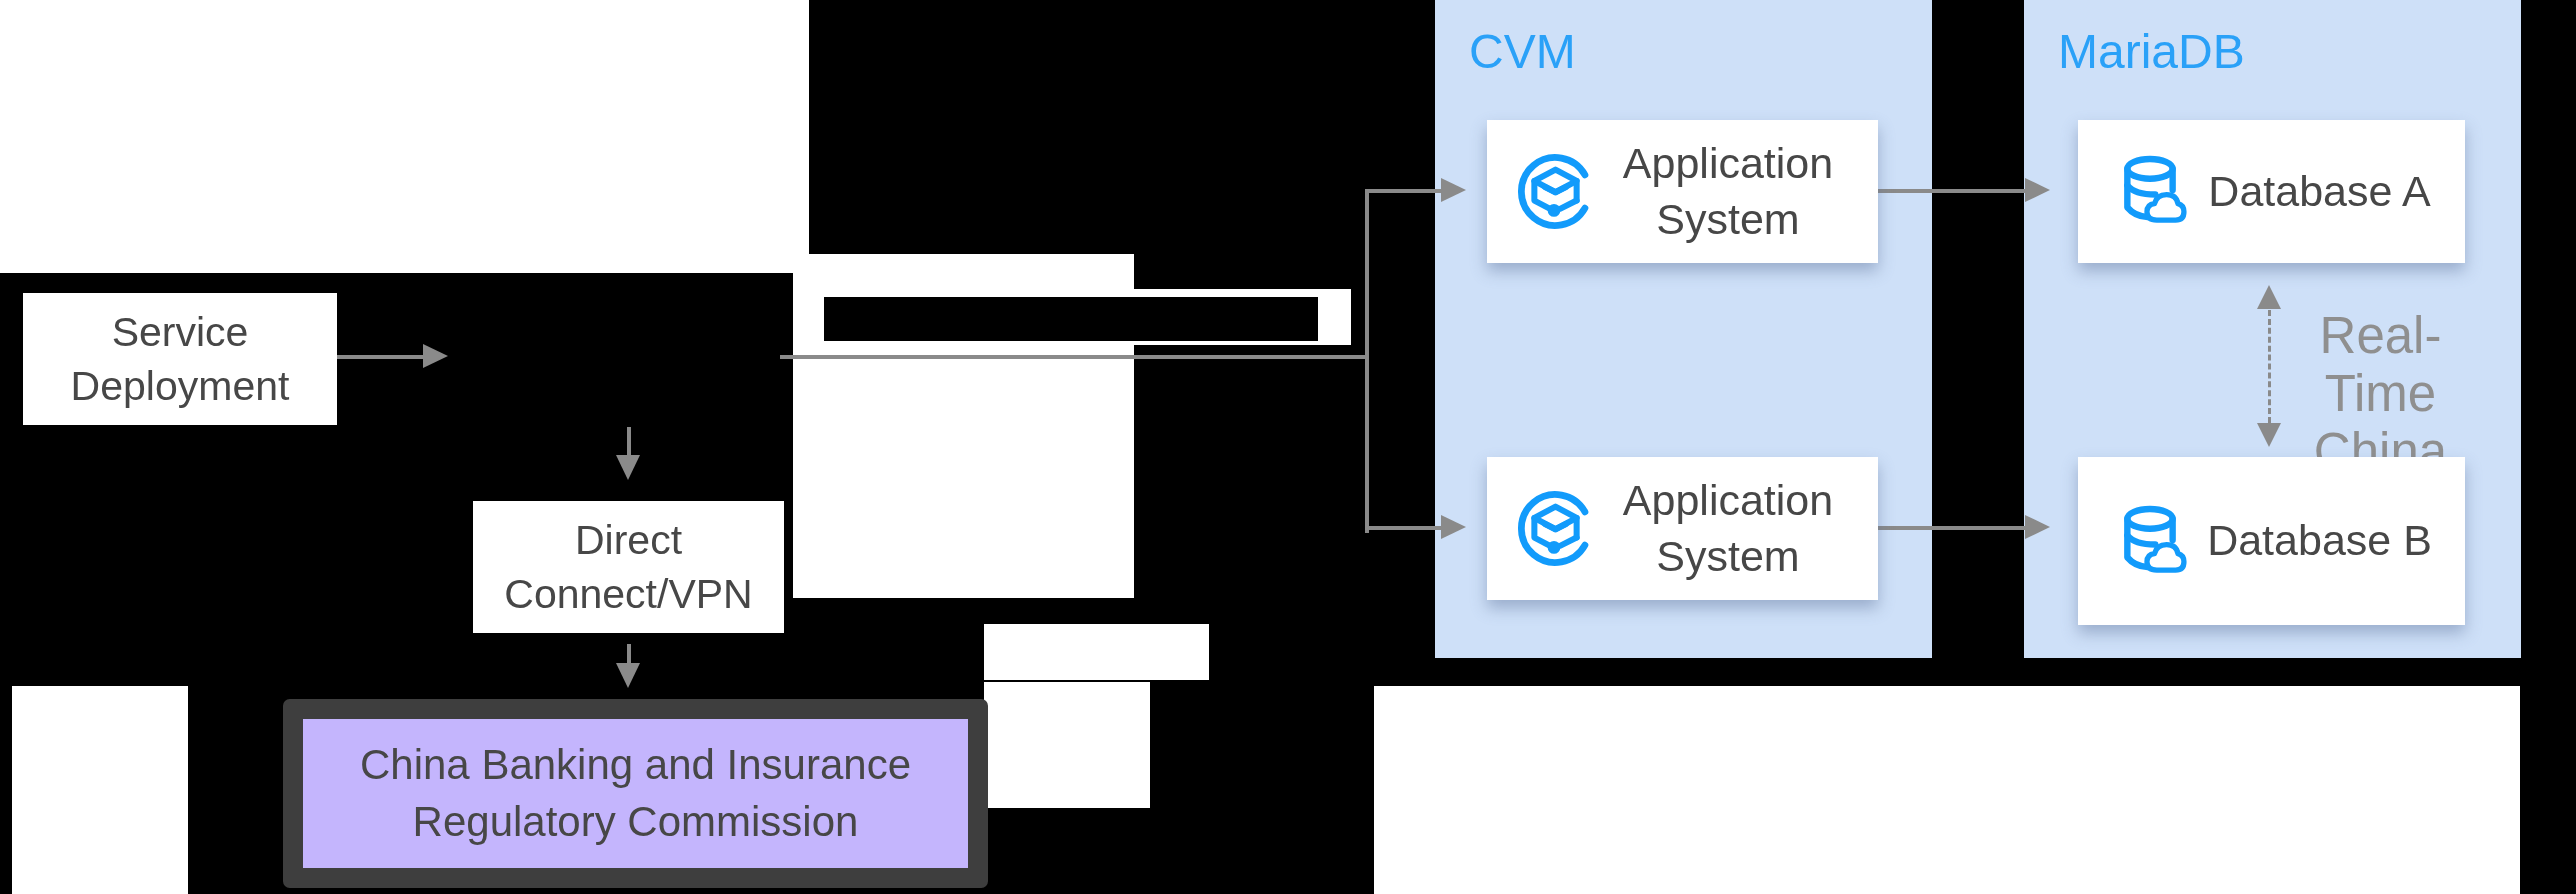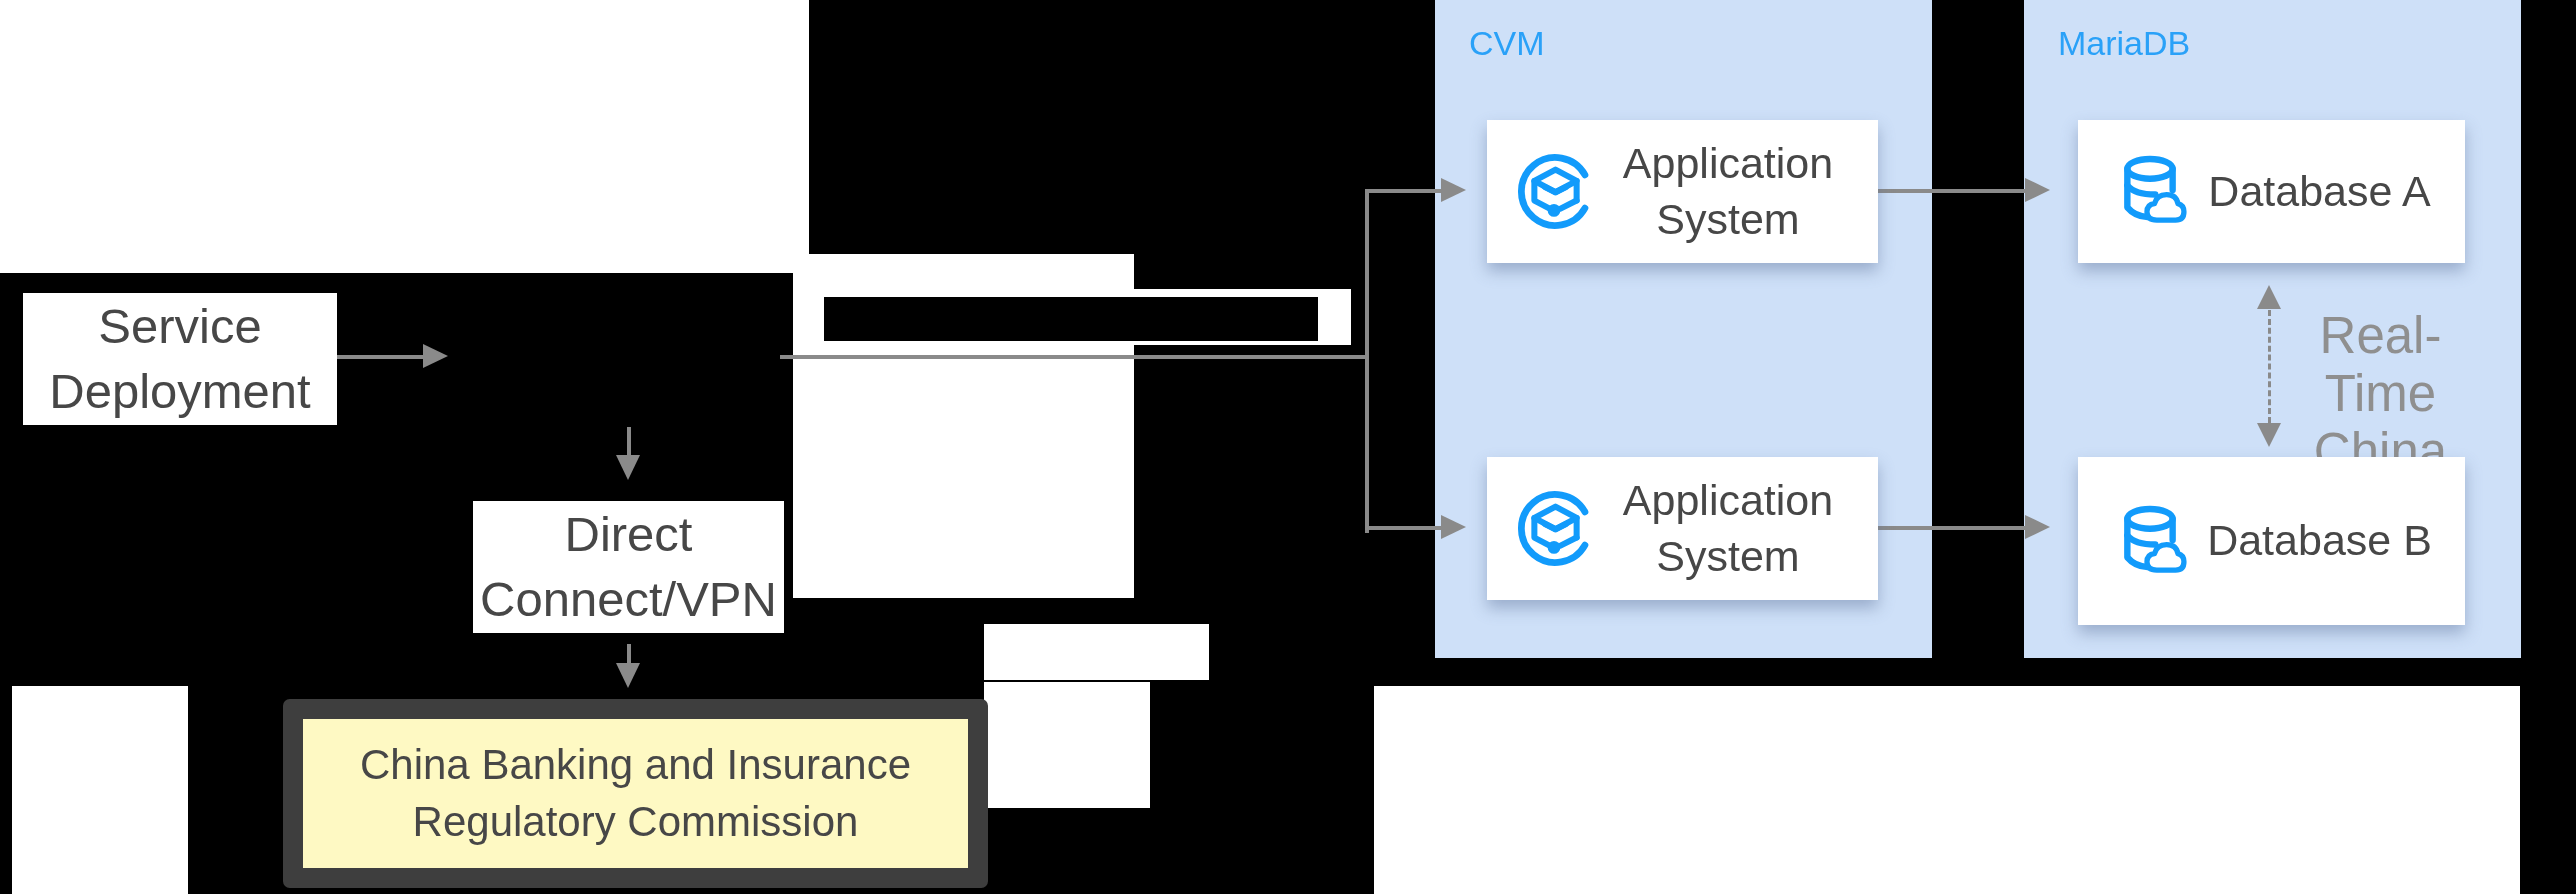--- a/index.html
+++ b/index.html
@@ -1,45 +1,45 @@
 <!DOCTYPE html>
 <html style="font-size:10.7px"><head>
 <meta charset="utf-8">
 <title>Active-Active Deployment Architecture</title>
 <style>
   html,body{margin:0;padding:0;background:#000;}
   #stage{position:relative;width:2576px;height:894px;background:var(--bg,#000);
          font-family:"Liberation Sans",sans-serif;overflow:hidden;}
   .patch{position:absolute;background:#fff;}
   .panel{position:absolute;background:var(--panel,#cee0f8);}
-  .group-label{position:absolute;left:34px;top:24px;font-size:34px;color:var(--glabel,#2aa1f8);}
+  .group-label{position:absolute;left:34px;top:24px;font-size:48px;color:var(--glabel,#2aa1f8);}
   .node{position:absolute;background:#fff;color:var(--ntext,#474747);
         display:flex;flex-direction:column;align-items:center;justify-content:center;
-        font-size:49px;line-height:1.32;text-align:center;}
+        font-size:41px;line-height:1.32;text-align:center;}
   .card{position:absolute;background:#fff;color:var(--ntext,#474747);
         display:flex;align-items:center;font-size:43px;line-height:1.3;
         box-shadow:0 8px 14.8px rgba(90,110,150,.45);}
   .card .txt{flex:1;text-align:center;padding-right:19px;}
   .card svg{flex:0 0 auto;}
   .shaft-h{position:absolute;height:4px;background:var(--arrow,#8a8a8a);}
   .shaft-v{position:absolute;width:4px;background:var(--arrow,#8a8a8a);}
   .head-right{position:absolute;width:0;height:0;border-top:12.7px solid transparent;
         border-bottom:12.7px solid transparent;border-left:25.5px solid var(--arrow,#8a8a8a);}
   .head-down{position:absolute;width:0;height:0;border-left:12.7px solid transparent;
         border-right:12.7px solid transparent;border-top:25.5px solid var(--arrow,#8a8a8a);}
   .head-up{position:absolute;width:0;height:0;border-left:12px solid transparent;
         border-right:12px solid transparent;border-bottom:24px solid var(--arrow,#8a8a8a);}
   .dash-v{position:absolute;width:0;border-left:3.4px dashed var(--arrow,#8a8a8a);}
   #deploy-rect{position:absolute;left:824px;top:297px;width:494px;height:44px;background:#000;}
   #deploy-text{position:absolute;left:833px;top:297px;height:44px;line-height:44px;
         font-size:39px;color:var(--deploy,#9a9a9a);white-space:nowrap;}
   #sync-label{position:absolute;left:2280px;top:307px;width:201px;text-align:center;
         font-size:51px;line-height:58px;color:var(--sync,#8f8f8f);}
   #china{position:absolute;left:283px;top:699px;width:705px;height:189px;
-        background:#fef9c3;border:20px solid var(--cborder,#3e3e3e);border-radius:6.7px;
+        background:#c4b5fd;border:20px solid var(--cborder,#3e3e3e);border-radius:6.7px;
         box-sizing:border-box;display:flex;flex-direction:column;align-items:center;
         justify-content:center;color:var(--ntext,#474747);font-size:42px;line-height:1.35;text-align:center;}
   .ic{stroke:var(--blue,#129bfb);fill:none;stroke-linecap:round;stroke-linejoin:round;}
 </style>
 </head>
 <body>
 
 <div id="stage" style="--bg: #000000; --panel: #cee0f8; --glabel: #2aa1f8; --blue: #129bfb; --ntext: #474747; --arrow: #8a8a8a; --deploy: #9a9a9a; --sync: #8f8f8f; --cborder: #3e3e3e;">
 
   <div class="patch" style="left:0;top:0;width:809px;height:273px;"></div>

